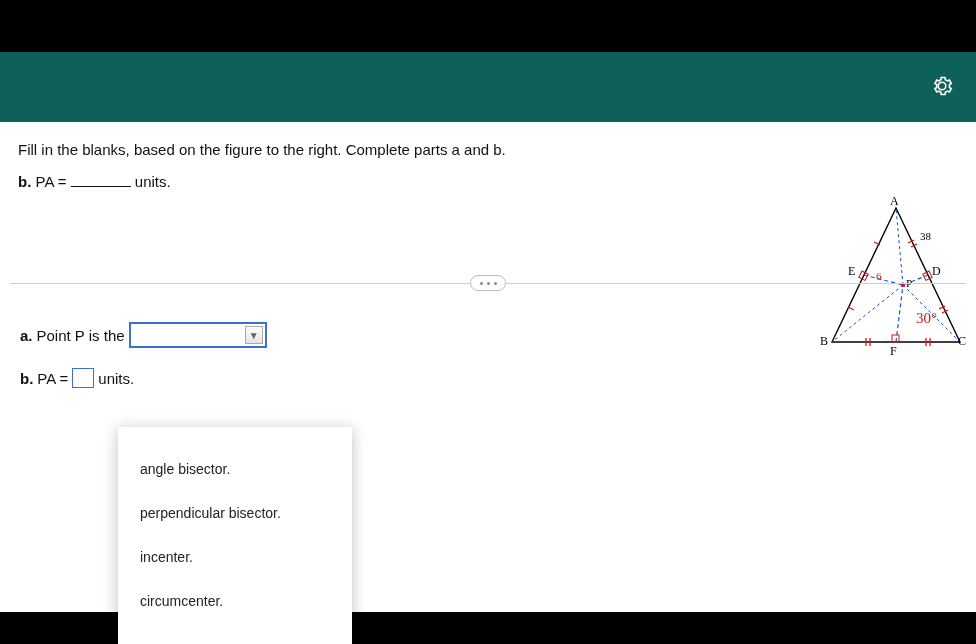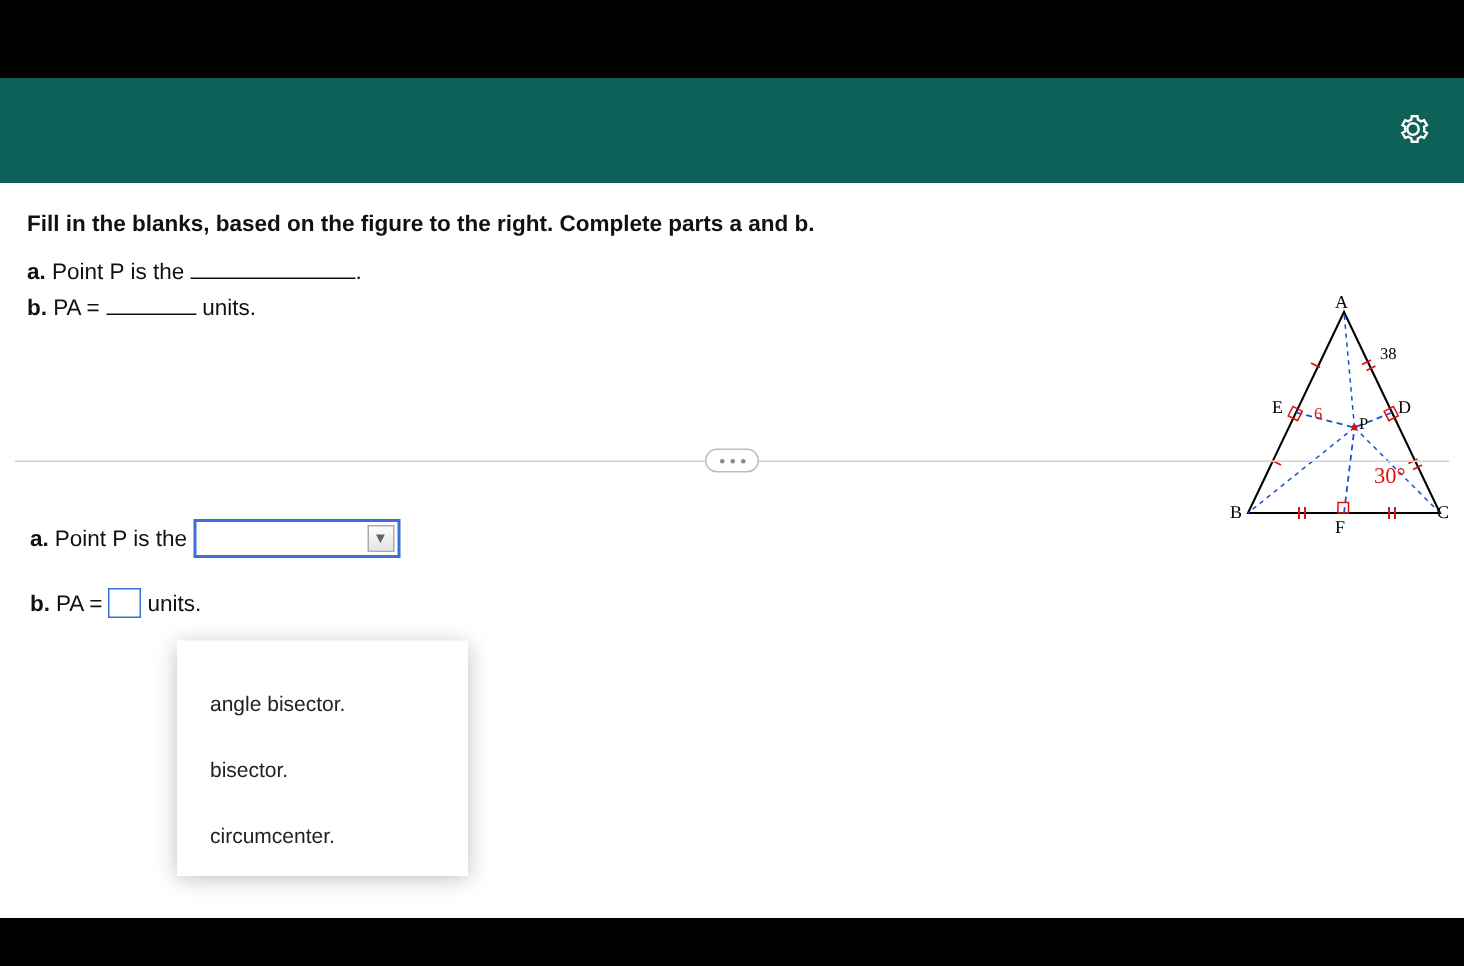--- a/index.html
+++ b/index.html
@@ -2,38 +2,38 @@
 <html><head>
 <meta charset="utf-8">
 <style>
   * { margin:0; padding:0; box-sizing:border-box; }
   html,body { width:976px; height:644px; background:#000; font-family:Arial,Helvetica,sans-serif; overflow:hidden; }
   .page { position:absolute; left:0; top:52px; width:976px; height:560px; background:#fff; }
   .header-bar { position:absolute; top:0; left:0; width:100%; height:70px; background:#0d6158; }
   .gear { position:absolute; top:22px; right:22px; width:24px; height:24px; color:#fff; cursor:pointer; }
   .content { position:absolute; top:70px; left:0; right:0; bottom:0; }
   .question-top { padding:16px 18px 10px 18px; color:#111; font-size:15px; line-height:1.6; }
-  .question-top .instr { margin-bottom:8px;font-weight:bold; }
+  .question-top .instr { margin-bottom:8px; }
   .question-top .parts { }
   .pt-line { }
   .pt-line b { font-weight:700; }
   .blank-long { display:inline-block; border-bottom:1px solid #111; width:110px; height:14px; vertical-align:baseline; }
   .blank-short { display:inline-block; border-bottom:1px solid #111; width:60px; height:14px; vertical-align:baseline; }
   .figure { position:absolute; top:80px; right:10px; width:140px; height:155px; }
   .divider-wrap { position:relative; width:100%; height:24px; margin-top:68px; }
   .divider-line { position:absolute; top:11px; left:10px; right:10px; height:1px; background:#d0d0d0; }
   .divider-pill { position:absolute; left:50%; top:3px; transform:translateX(-50%); width:36px; height:16px; border:1px solid #bdbdbd; border-radius:8px; background:#fff; display:flex; align-items:center; justify-content:center; cursor:pointer; }
   .divider-pill span { width:3px; height:3px; background:#888; border-radius:50%; margin:0 2px; }
   .answer-area { padding:26px 18px 18px 20px; font-size:15px; color:#111; }
   .ans-row { margin-bottom:20px; display:flex; align-items:center; }
   .ans-row b { font-weight:700; margin-right:4px; }
   .dropdown { display:inline-block; width:138px; height:26px; border:2px solid #3a6fd8; background:#fff; margin-left:4px; position:relative; cursor:pointer; }
   .dropdown .dd-btn { position:absolute; right:2px; top:2px; width:18px; height:18px; border:1px solid #aaa; background:linear-gradient(#fdfdfd,#e4e4e4); display:flex; align-items:center; justify-content:center; font-size:10px; color:#666; }
   .num-input { display:inline-block; width:22px; height:20px; border:1.5px solid #3a6fd8; margin:0 4px; }
-  .popup { position:absolute; left:118px; top:375px; width:194px; background:#fff; border-radius:0; box-shadow:0 2px 14px rgba(0,0,0,0.25); padding:20px 0 5px 0; }
+  .popup { position:absolute; left:118px; top:375px; width:234px; background:#fff; border-radius:0; box-shadow:0 2px 14px rgba(0,0,0,0.25); padding:20px 0 22px 0; }
   .popup-item { padding:14px 22px; font-size:14px; color:#222; cursor:pointer; }
 </style>
 </head>
 <body>
 
 <div class="page">
 
   <div class="header-bar">
     <div class="gear">
       <svg viewBox="0 0 24 24" width="24" height="24">
@@ -41,23 +41,20 @@
         <path fill="none" stroke="#fff" stroke-width="1.6" d="M19.4 13.5l1.9 1.1-1.9 3.3-2.1-.8a7.6 7.6 0 0 1-2 1.2l-.3 2.2h-3.8l-.3-2.2a7.6 7.6 0 0 1-2-1.2l-2.1.8-1.9-3.3 1.9-1.1a7.7 7.7 0 0 1 0-3l-1.9-1.1 1.9-3.3 2.1.8a7.6 7.6 0 0 1 2-1.2l.3-2.2h3.8l.3 2.2a7.6 7.6 0 0 1 2 1.2l2.1-.8 1.9 3.3-1.9 1.1a7.7 7.7 0 0 1 0 3z"></path>
       </svg>
     </div>
   </div>
 
   <div class="content">
 
     <div class="question-top">
       <div class="instr">Fill in the blanks, based on the figure to the right. Complete parts a and b.</div>
       <div class="parts">
-        <div class="pt-line">
-          <b>a.</b><span> Point P is the </span><span class="blank-long"></span><span>.</span>
-        </div>
         <div class="pt-line">
           <b>b.</b><span> PA = </span><span class="blank-short"></span><span> units.</span>
         </div>
       </div>
     </div>
 
     <div class="figure">
       <svg viewBox="0 0 140 155" width="140" height="155">
 
         <polygon points="70,6 6,140 134,140" fill="none" stroke="#000" stroke-width="1.4"></polygon>
@@ -133,17 +130,18 @@
         <span> PA = </span>
         <span class="num-input"></span>
         <span> units.</span>
       </div>
     </div>
 
   </div>
 
   <div class="popup">
     <div class="popup-item">angle bisector.</div>
-    <div class="popup-item">bisector.</div>
+    <div class="popup-item">perpendicular bisector.</div>
+    <div class="popup-item">incenter.</div>
     <div class="popup-item">circumcenter.</div>
   </div>
 
 </div>
 
 </body></html>

